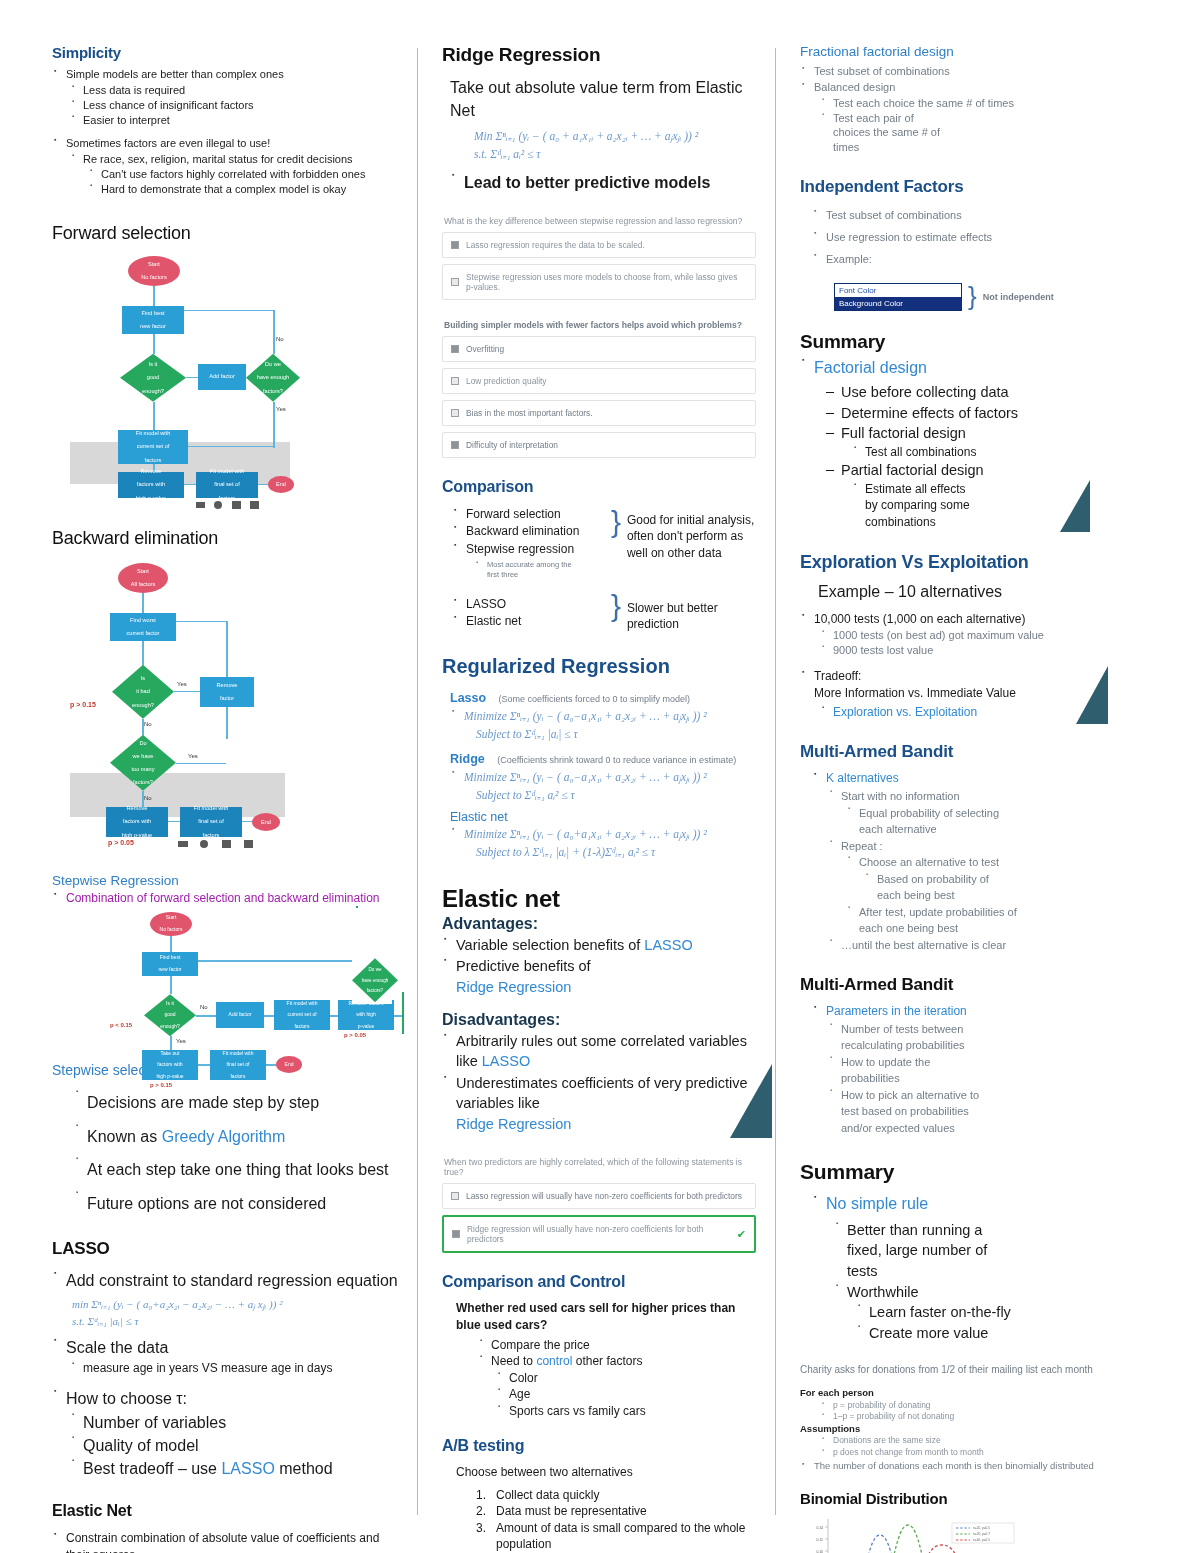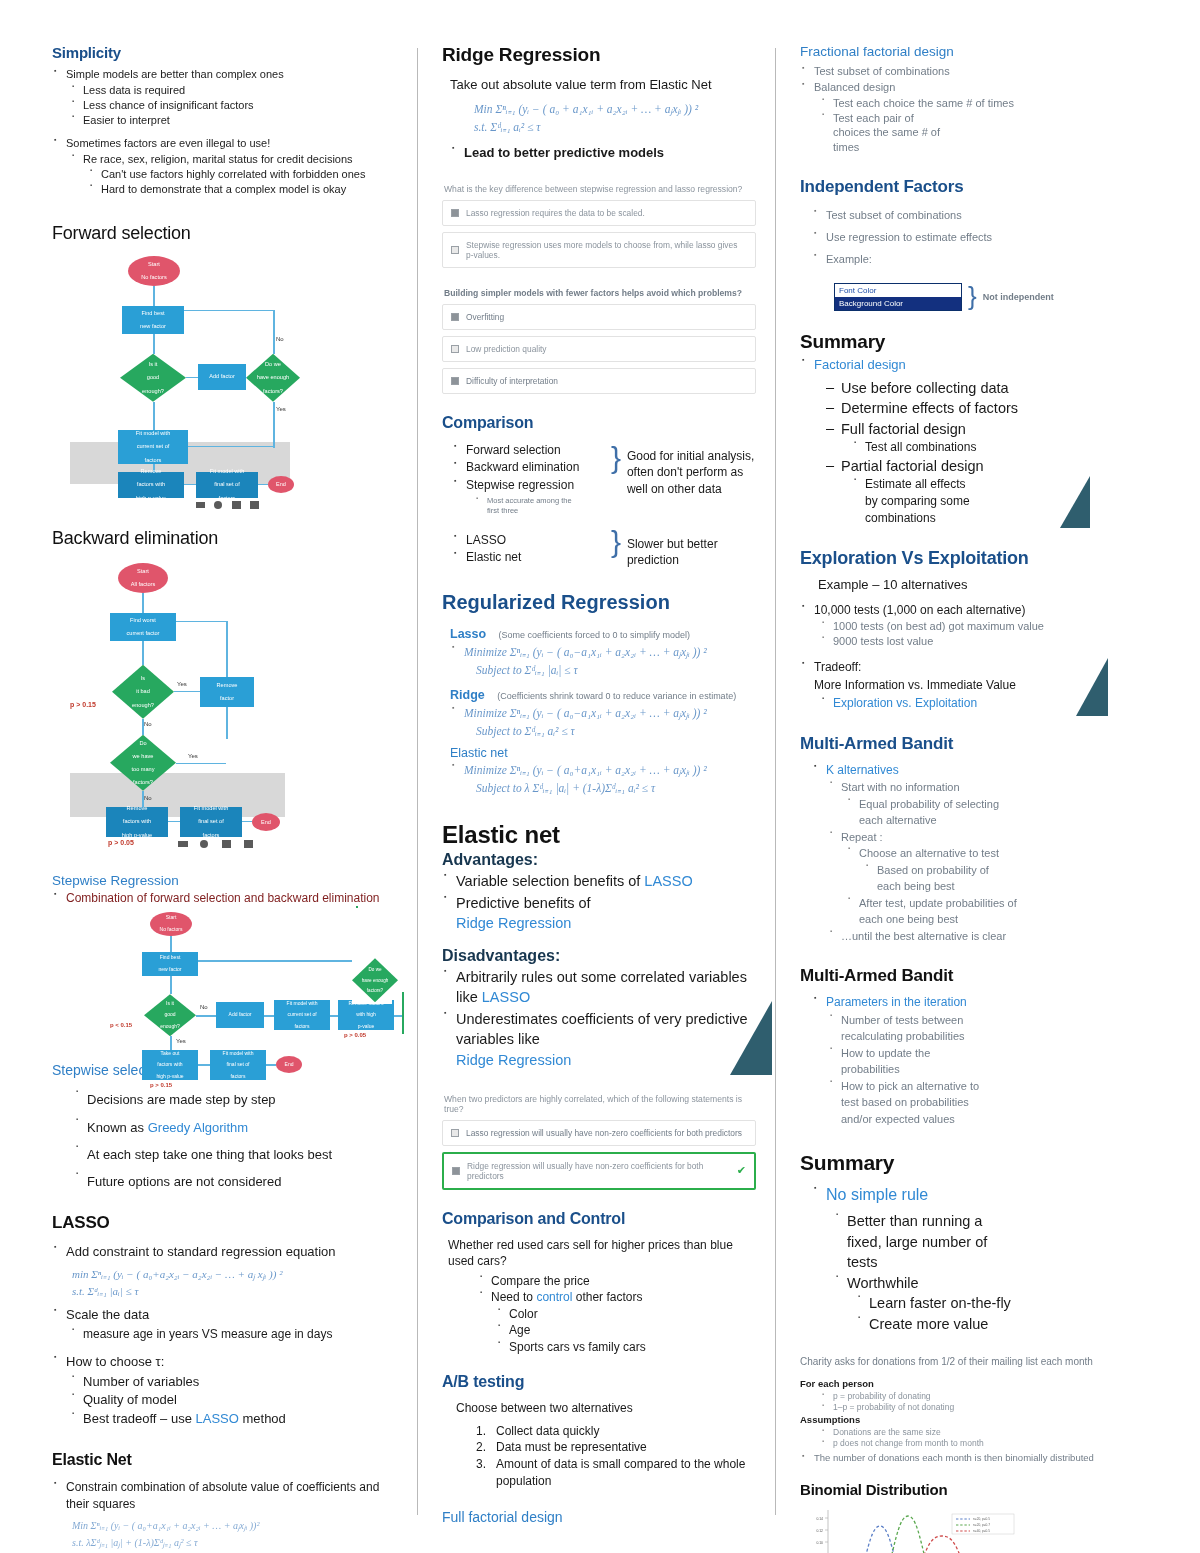--- a/index.html
+++ b/index.html
@@ -20,21 +20,21 @@
 
   
   .h-black { font-size: 19px; font-weight: bold; color: #111; letter-spacing: -.2px; }
   .h-blue  { font-size: 19px; font-weight: bold; color: #1a4f8a; letter-spacing: -.2px; }
   .h-blue-lg { font-size: 20px; font-weight: bold; color: #1a4f8a; }
   .h-sm-blue { font-size: 13.5px; color: #2f7fc6; font-weight: normal; }
   .h-sm-blue-b { font-size: 12.5px; color: #2f7fc6; font-weight: bold; }
   .h-sub { font-size: 14px; font-weight: bold; color: #17364f; }
   .txt  { font-size: 11px; line-height: 1.35; color: #1d1d1d; }
   .txt-12 { font-size: 12px; line-height: 1.38; }
-  .txt-13 { font-size: 13px; line-height: 1.45; }
+  .txt-13 { font-size: 16px; line-height: 1.45; }
   .txt-14 { font-size: 14.5px; line-height: 1.42; }
   .blue { color: #3189d4; }
   .blurry { color: #3b4a5a; opacity: .72; filter: blur(.35px); }
   .blurrier { color: #3b4a5a; opacity: .6; filter: blur(.55px); }
   .formula { color: #2f6fb5; font-family: "Liberation Serif", serif; font-style: italic; }
 
   ul { list-style: none; }
   li { position: relative; }
   .b1 > li { padding-left: 14px; margin-bottom: 1px; }
   .b1 > li::before { content: "\25AA"; position: absolute; left: 2px; top: -1px; font-size: 7px; color:#444; }
@@ -268,21 +268,21 @@
         <div class="ctrl" style="left:152px;top:279px;width:9px;height:8px;"></div>
         <div class="ctrl" style="left:174px;top:279px;width:9px;height:8px;"></div>
       </div>
     </div>
 
     <div style="height:42px"></div>
 
     <div>
       <div class="h-sm-blue">Stepwise Regression</div>
       <ul class="b1 txt-12" style="margin-top:2px">
-        <li class="blue" style="color:#7f1d1d">Combination of forward selection and backward elimination</li>
+        <li class="blue" style="color:#a21caf">Combination of forward selection and backward elimination</li>
       </ul>
       <div class="fc" style="width:330px;height:150px;margin-left:20px;margin-top:6px">
         <div class="node oval" style="left: 78px; top: 0px; width: 42px; height: 24px; font-size: 5px; display: flex; flex-direction: column; justify-content: center;">
             <span>Start</span>
             <br>
             <span>No factors</span>
           </div>
         <div class="ln" style="left:98px;top:24px;width:1.5px;height:16px;"></div>
         <div class="node rect" style="left: 70px; top: 40px; width: 56px; height: 24px; font-size: 5px; display: flex; flex-direction: column; justify-content: center;">
             <span>Find best</span>
@@ -442,20 +442,24 @@
 
     <div>
       <div class="q-stem blurry" style="font-weight:bold">Building simpler models with fewer factors helps avoid which problems?</div>
       <div class="opt">
         <span class="cb on"></span>
         <span class="blurry">Overfitting</span>
       </div>
       <div class="opt">
         <span class="cb"></span>
         <span class="blurrier">Low prediction quality</span>
+      </div>
+      <div class="opt">
+        <span class="cb"></span>
+        <span class="blurry">Bias in the most important factors.</span>
       </div>
       <div class="opt">
         <span class="cb on"></span>
         <span class="blurry">Difficulty of interpretation</span>
       </div>
     </div>
 
     <div style="height:14px"></div>
 
     <div>
@@ -549,21 +553,21 @@
         <span class="blurrier">Ridge regression will usually have non-zero coefficients for both predictors</span>
         <span class="tick">✔</span>
       </div>
     </div>
 
     <div style="height:14px"></div>
 
     <div>
       <div class="h-blue" style="font-size:16px">Comparison and Control</div>
       <div style="height:9px"></div>
-      <div class="txt-12" style="margin-left:6px;font-weight:normal">Whether red used cars sell for higher prices than blue used cars?</div>
+      <div class="txt-12" style="margin-left:14px;font-weight:bold">Whether red used cars sell for higher prices than blue used cars?</div>
       <ul class="b2 txt-12" style="margin-left:36px;margin-top:3px">
         <li>Compare the price</li>
         <li>Need to <span class="blue">control</span> other factors</li>
       </ul>
       <ul class="b2 txt-12" style="margin-left:54px">
         <li>Color</li>
         <li>Age</li>
         <li>Sports cars vs family cars</li>
       </ul>
     </div>

